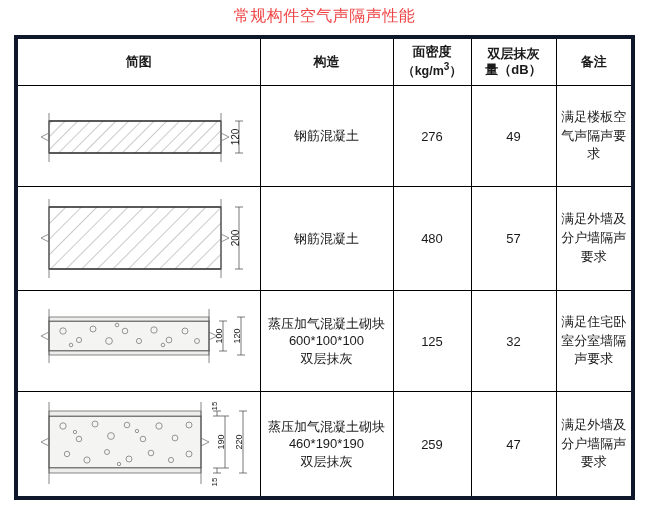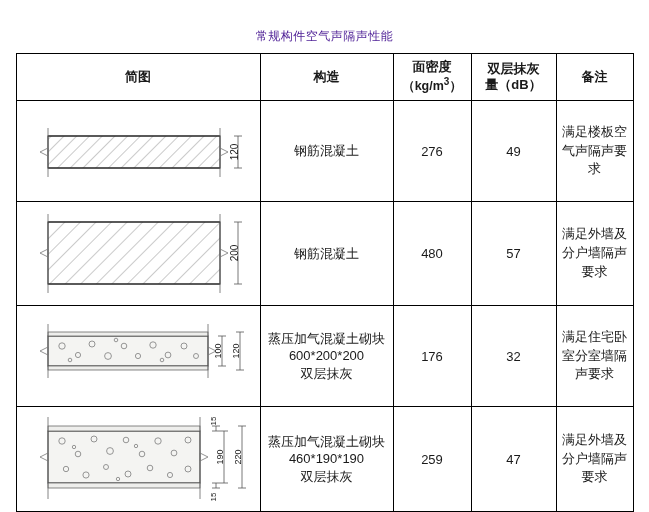--- a/index.html
+++ b/index.html
@@ -15,32 +15,32 @@
     overflow: hidden;
   }
   .page {
     position: relative;
     width: 649px;
     height: 512px;
     box-sizing: border-box;
   }
   .doc-title {
     text-align: center;
-    font-size: 12px;
-    color: #4c1d95;
-    padding-top: 28px;
+    font-size: 16px;
+    color: #ef4444;
+    padding-top: 6px;
     padding-bottom: 8px;
     letter-spacing: 0.5px;
   }
   table.sound-table {
     border-collapse: collapse;
     width: 617px;
     margin: 0 auto;
     table-layout: fixed;
-    border: 1px solid #0f172a;
+    border: 4px solid #0f172a;
   }
   table.sound-table th,
   table.sound-table td {
     border: 1px solid #000;
     text-align: center;
     vertical-align: middle;
     font-size: 13px;
     padding: 2px 3px;
   }
   thead th {
@@ -211,24 +211,24 @@
               <text x="198" y="43" font-family="Liberation Sans, sans-serif" font-size="9" fill="#222" transform="rotate(-90 198 43)" text-anchor="middle" dominant-baseline="central">100</text>
               <line x1="220" y1="24" x2="220" y2="62" stroke="#555" stroke-width="0.8"></line>
               <line x1="216" y1="24" x2="224" y2="24" stroke="#555" stroke-width="0.8"></line>
               <line x1="216" y1="62" x2="224" y2="62" stroke="#555" stroke-width="0.8"></line>
               <text x="216" y="43" font-family="Liberation Sans, sans-serif" font-size="9" fill="#222" transform="rotate(-90 216 43)" text-anchor="middle" dominant-baseline="central">120</text>
             </svg>
           </div>
         </td>
         <td class="struct-cell">
           <div>蒸压加气混凝土砌块</div>
-          <div>600*200*200</div>
+          <div>600*100*100</div>
           <div>双层抹灰</div>
         </td>
-        <td class="num-cell">176</td>
+        <td class="num-cell">125</td>
         <td class="num-cell">32</td>
         <td class="note-cell">满足住宅卧室分室墙隔声要求</td>
       </tr>
 
       <tr class="row-h4">
         <td class="diagram-cell">
           <div class="dia-wrap">
             <svg width="244" height="100" viewBox="0 0 244 100">
               <rect x="28" y="22" width="152" height="52" fill="#f4f4f2" stroke="#2a2a2a" stroke-width="1"></rect>
               <rect x="28" y="17" width="152" height="5" fill="#eeeeec" stroke="#555" stroke-width="0.7"></rect>

